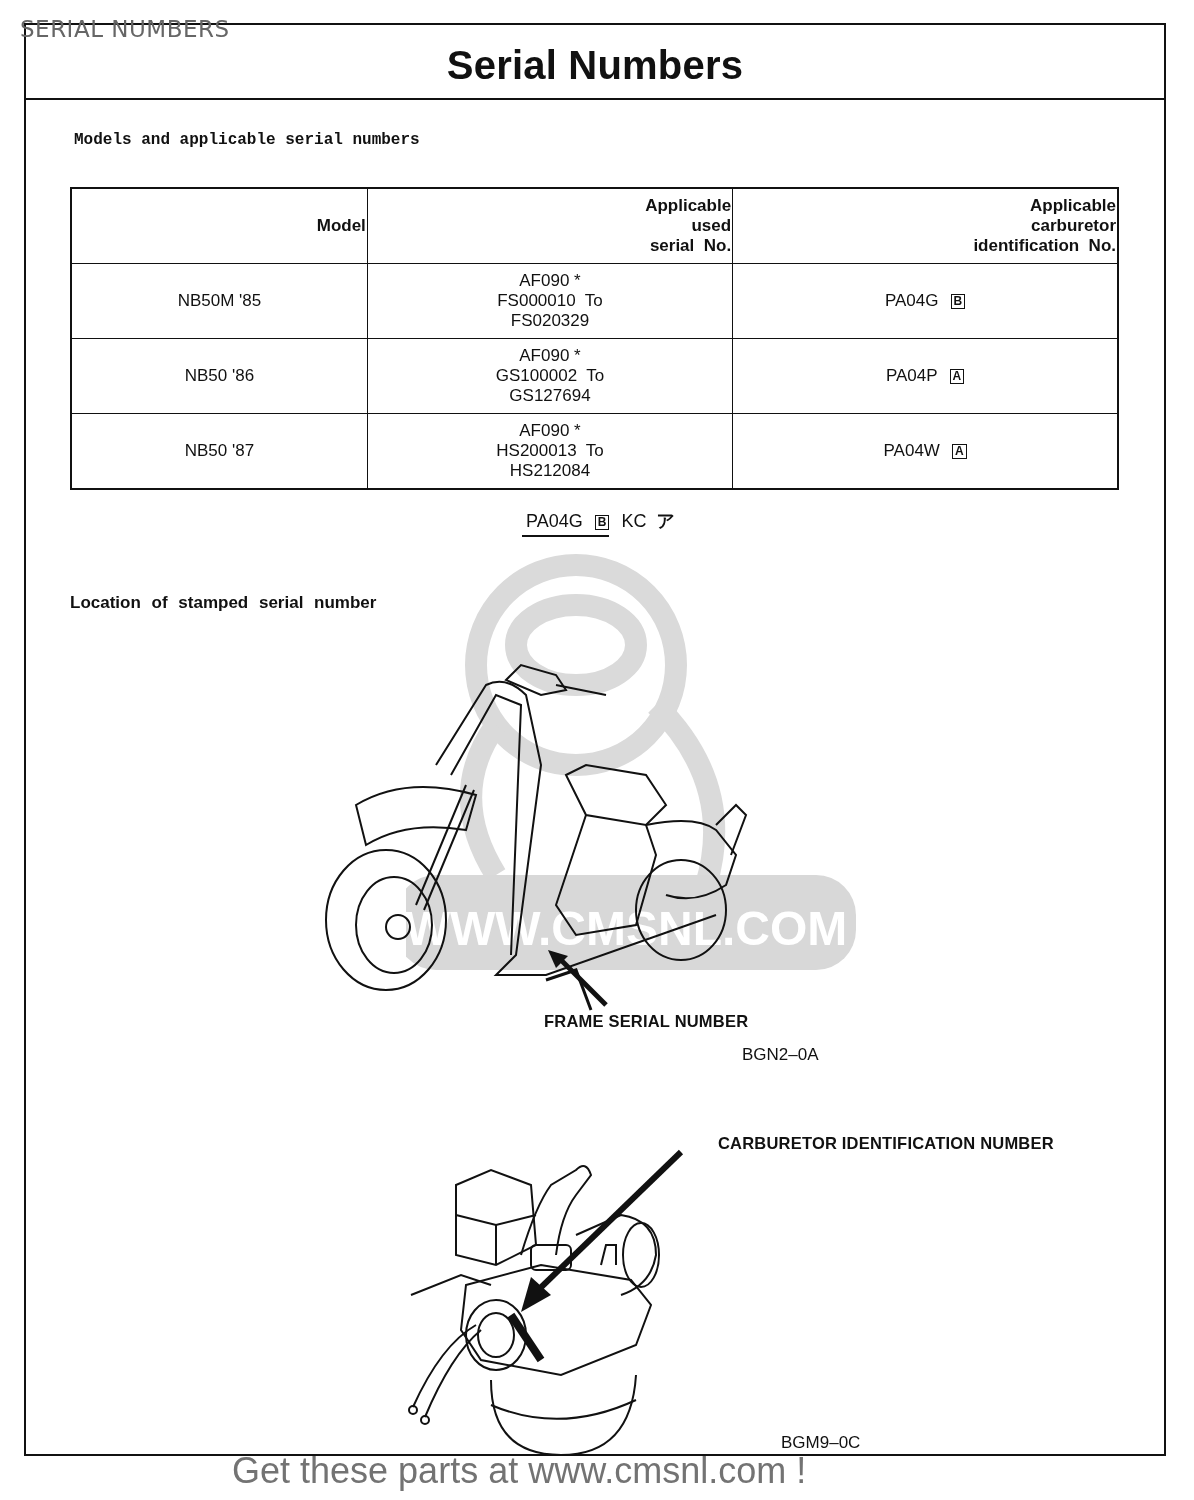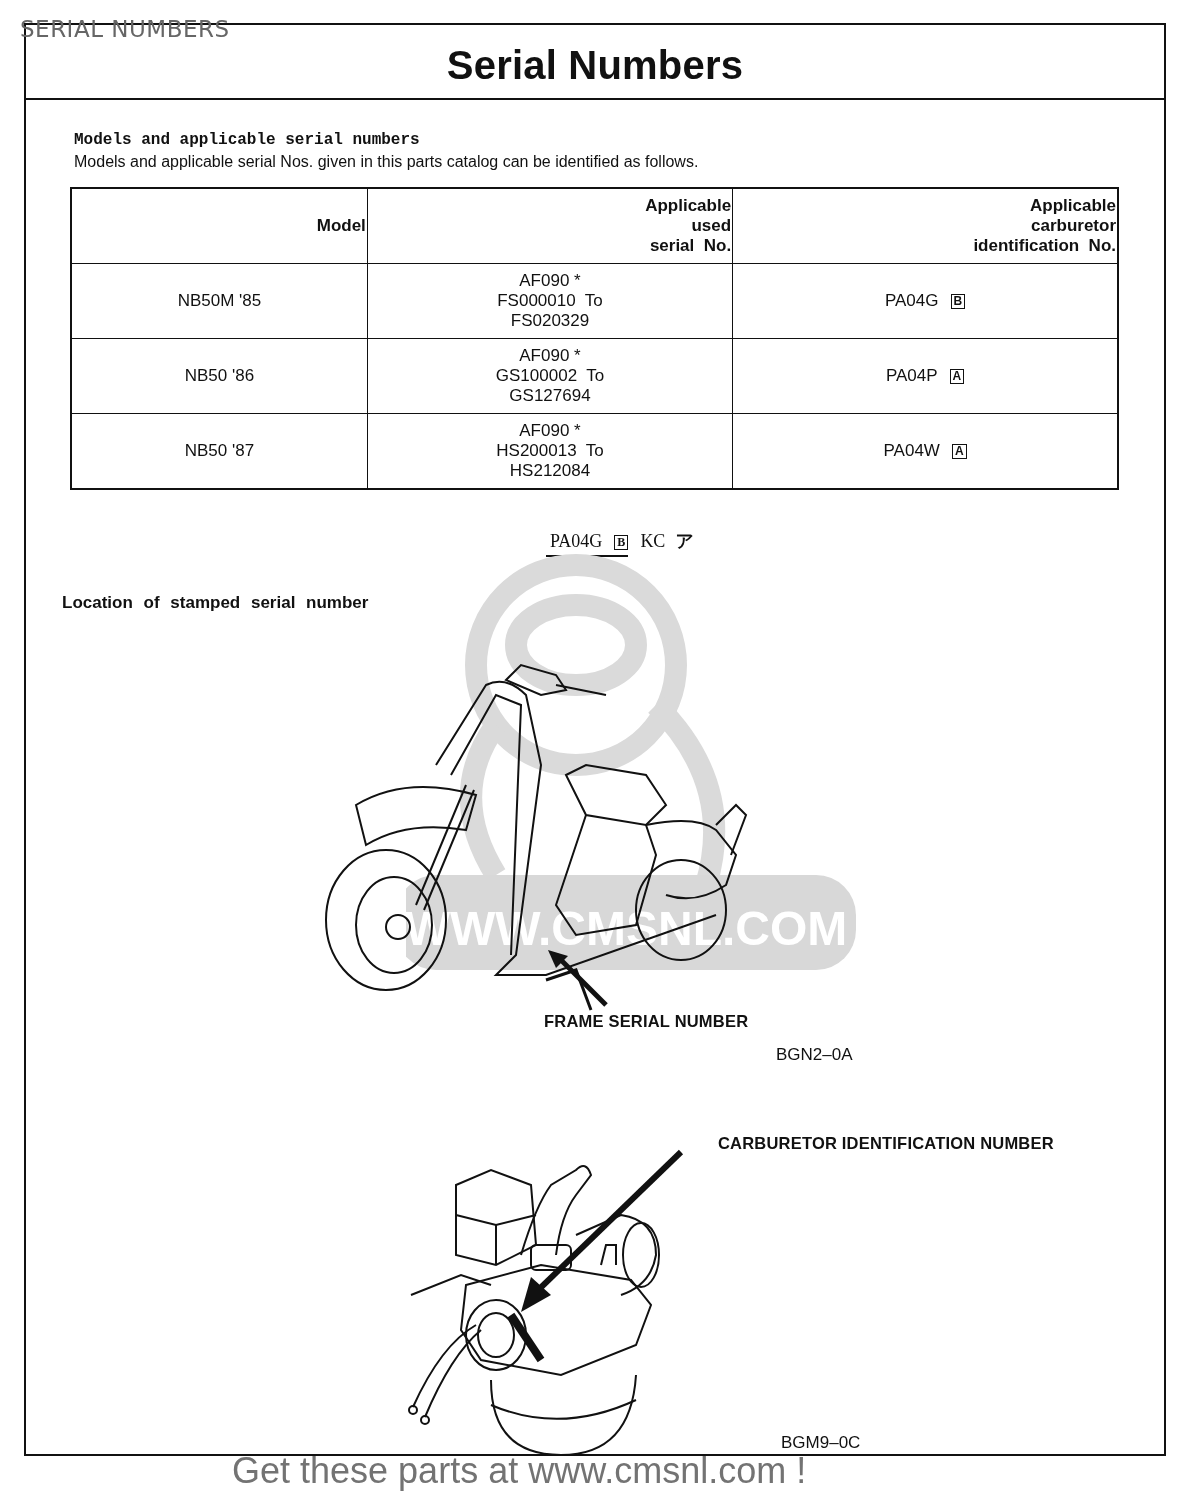--- a/index.html
+++ b/index.html
@@ -10,44 +10,43 @@
     .title-bar h1 { margin: 0; padding-top: 18px; font-size: 40px; font-weight: bold; font-family: "Liberation Sans", sans-serif; letter-spacing: 0.2px; }
     .section-head { position: absolute; left: 48px; top: 106px; font-size: 16px; font-weight: bold; font-family: Liberation Mono, monospace; }
     .section-desc { position: absolute; left: 48px; top: 128px; font-size: 16px; }
     table.serials { position: absolute; left: 44px; top: 162px; width: 1049px; border-collapse: collapse; border: 2.5px solid #111; font-family: "Liberation Sans Narrow", "Liberation Sans", sans-serif; }
     table.serials th, table.serials td { border: 1.5px solid #111; text-align: center; vertical-align: middle; }
     table.serials th { height: 72px; font-size: 17px; font-weight: bold; line-height: 20px; text-align: right; }
     table.serials td { height: 72px; font-size: 17px; line-height: 20px; }
     col.c1 { width: 297px; } col.c2 { width: 366px; } col.c3 { width: 386px; }
     .boxed { display: inline-block; border: 1.5px solid #111; font-size: 12px; line-height: 13px; padding: 0 2px; margin-left: 12px; font-weight: bold; vertical-align: 1px; }
     .footnote { position: absolute; left: 48px; top: 466px; width: 1050px; font-size: 17px; word-spacing: 6px; letter-spacing: 0.1px; font-family: "Liberation Sans Narrow", "Liberation Sans", sans-serif; }
-    .example { position: absolute; left: 496px; top: 504px; font-size: 18px; font-family: Liberation Serif, serif; margin-left: 24px; }
+    .example { position: absolute; left: 496px; top: 484px; font-size: 18px; font-family: Liberation Sans, sans-serif; }
     .example .ul { border-bottom: 2px solid #111; padding-bottom: 4px; padding-left: 4px; }
     .example .kc { margin-left: 12px; }
     .example .kana { margin-left: 10px; font-weight: bold; }
-    .loc-head { position: absolute; left: 36px; top: 568px; font-size: 17px; font-weight: bold; word-spacing: 6px; font-family: "Liberation Sans Narrow", "Liberation Sans", sans-serif; }
+    .loc-head { position: absolute; left: 44px; top: 568px; font-size: 17px; font-weight: bold; word-spacing: 6px; font-family: "Liberation Sans Narrow", "Liberation Sans", sans-serif; }
     .watermark { position: absolute; left: 380px; top: 520px; width: 460px; height: 460px; z-index: 0; }
     .scooter { position: absolute; left: 290px; top: 630px; width: 460px; height: 360px; z-index: 1; }
     .label { position: absolute; font-weight: bold; font-size: 16.5px; letter-spacing: 0.2px; z-index: 2; }
     .fig-code { position: absolute; font-size: 17px; z-index: 2; }
     .carb { position: absolute; left: 375px; top: 1120px; width: 330px; height: 330px; z-index: 1; }
     .promo { position: absolute; left: 232px; top: 1450px; font-size: 36px; color: #737373; font-family: "Liberation Sans", sans-serif; z-index: 3; text-decoration: none; }
   </style>
 </head>
 <body>
 
 <div class="page-label">SERIAL NUMBERS</div>
 
 <div class="frame">
   <div class="title-bar">
     <h1>Serial Numbers</h1>
   </div>
 
   <div class="section-head">Models and applicable serial numbers</div>
-  <div class="section-desc">Models and applicable serial Nos. given in this parts catalog can be identified as follows.</div>
 
   <table class="serials">
     <colgroup>
         <col class="c1">
         <col class="c2">
         <col class="c3">
       </colgroup>
     <thead>
       <tr>
         <th><span>Model</span></th>
@@ -136,21 +135,21 @@
     <path d="M400 170 L420 150 L430 160 L415 200"></path>
     <path d="M230 325 L260 315 L275 355" stroke-width="3"></path>
   </svg>
 
   <svg style="position:absolute;left:520px;top:925px;width:80px;height:60px;z-index:2" viewBox="0 0 80 60">
     <path d="M10 5 L60 55" stroke="#111" stroke-width="5"></path>
     <path d="M2 0 L22 6 L10 18 Z" fill="#111"></path>
   </svg>
 
   <div class="label" style="left:518px;top:987px">FRAME SERIAL NUMBER</div>
-  <div class="fig-code" style="left:750px;top:1020px">BGN2–0A</div>
+  <div class="fig-code" style="left:716px;top:1020px">BGN2–0A</div>
 
   <div class="label" style="left:692px;top:1109px">CARBURETOR IDENTIFICATION NUMBER</div>
 
   <svg class="carb" viewBox="0 0 330 330" fill="none" stroke="#111" stroke-width="2">
     <path d="M10 150 L60 130 L90 140"></path>
     <circle cx="12" cy="265" r="4"></circle>
       <circle cx="24" cy="275" r="4"></circle>
     <path d="M12 262 Q40 200 75 180"></path>
       <path d="M24 272 Q50 210 80 185"></path>
     <path d="M55 40 L90 25 L130 40 L135 100 L95 120 L55 110 Z"></path>

